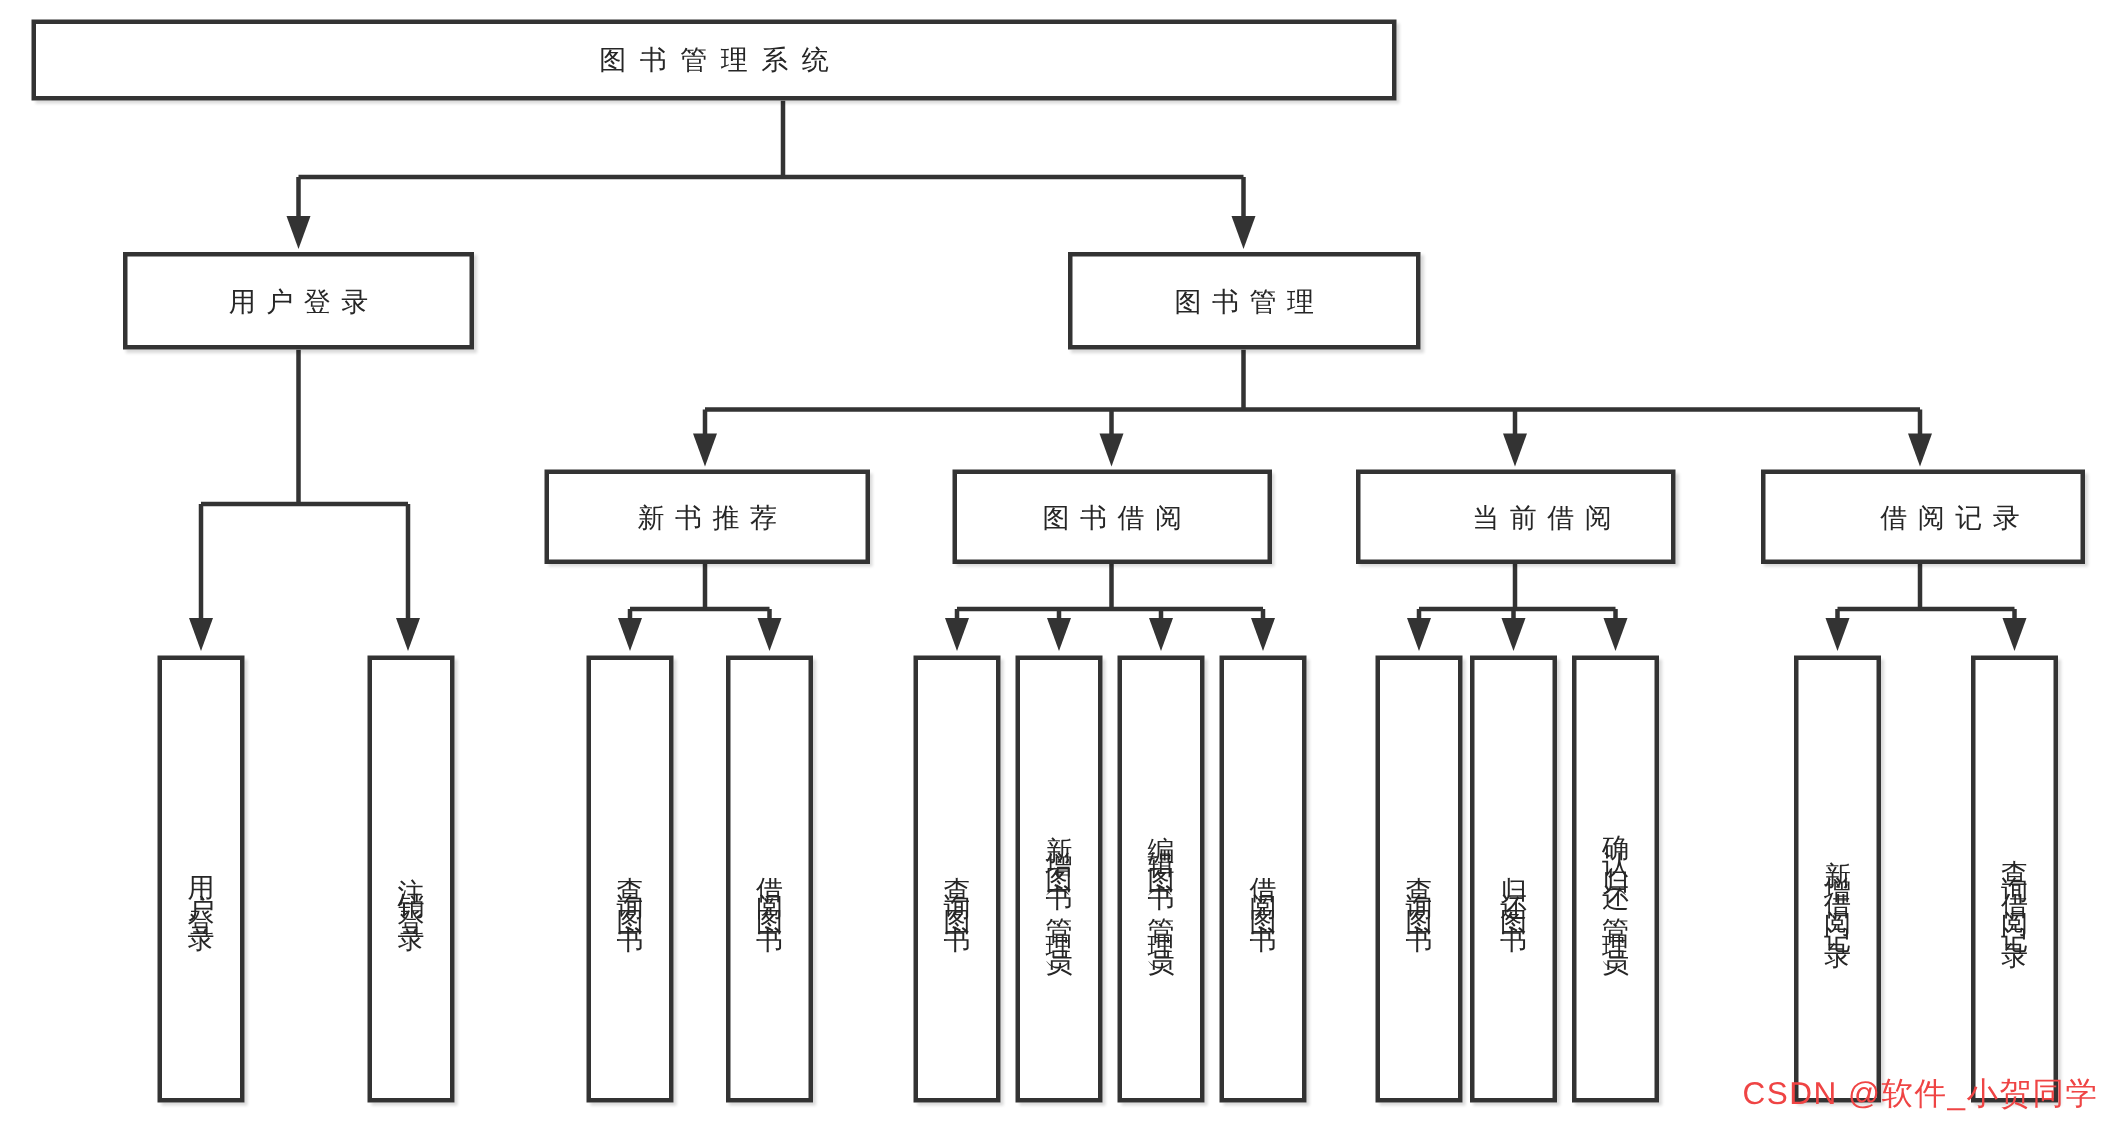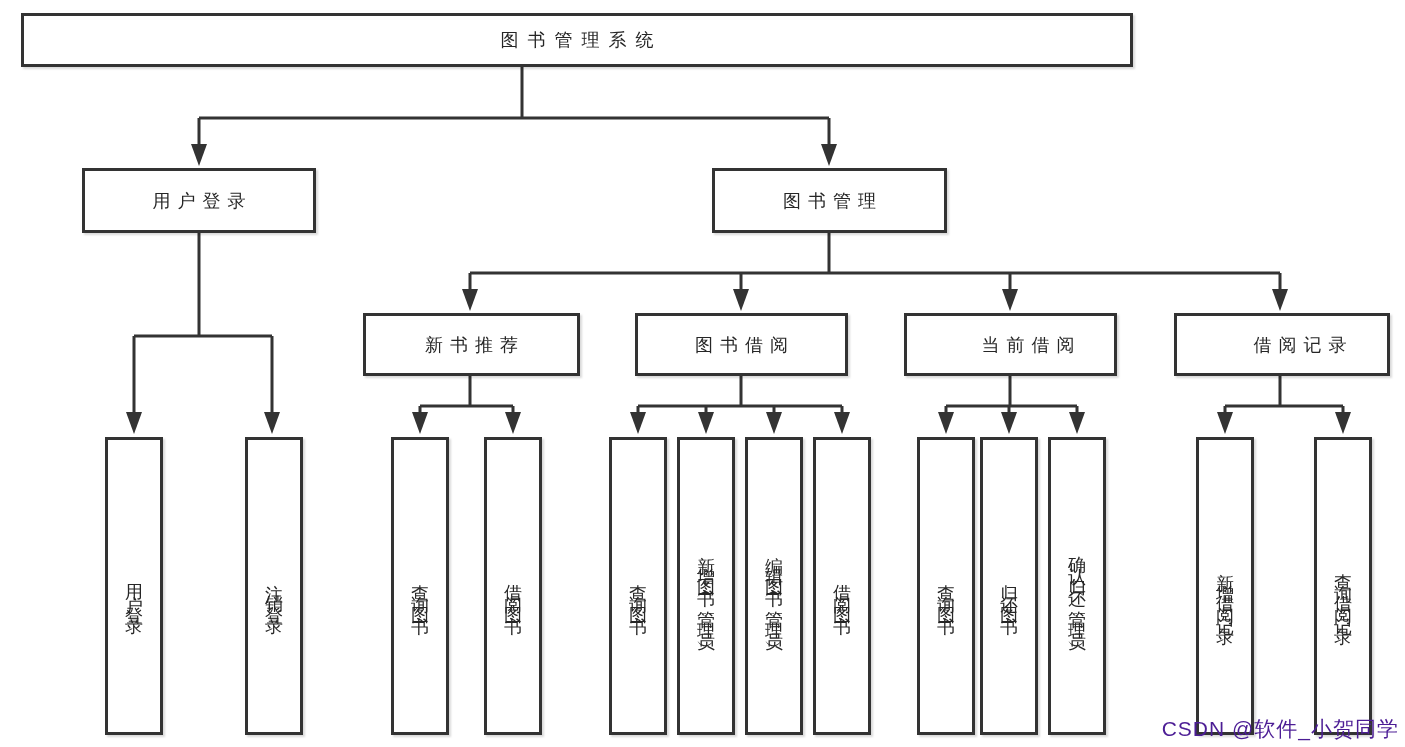--- a/index.html
+++ b/index.html
@@ -50,21 +50,21 @@
     letter-spacing: 11px;
     padding-top: 11px; 
     white-space: nowrap;
   }
   .watermark {
     position: absolute;
     right: 6px;
     bottom: 4px;
     font-size: 21px;
     letter-spacing: 1px;
-    color: #4c1d95;
+    color: #ef4444;
     z-index: 3;
     white-space: nowrap;
   }
 </style>
 </head>
 <body>
 
 <div class="canvas">
 
   <svg class="wires" width="1405" height="747" viewBox="0 0 1405 747">
@@ -123,21 +123,21 @@
 
     <g stroke="#333333" stroke-width="3" fill="none">
       <path d="M1280 376 V406 M1225 406 H1343 M1225 406 V414 M1343 406 V414"></path>
     </g>
     <g fill="#333333" stroke="none">
       <polygon points="1217,412 1233,412 1225,434"></polygon>
       <polygon points="1335,412 1351,412 1343,434"></polygon>
     </g>
   </svg>
 
-  <div class="box h root" style="left:21px; top:13px; width:1112px; height:54px;">
+  <div class="box h root" style="left:21px; top:13px; width:910px; height:54px;">
     <span>图书管理系统</span>
   </div>
 
   <div class="box h" style="left:82px; top:168px; width:234px; height:65px;">
     <span>用户登录</span>
   </div>
   <div class="box h" style="left:363px; top:313px; width:217px; height:63px;">
     <span>新书推荐</span>
   </div>
 

